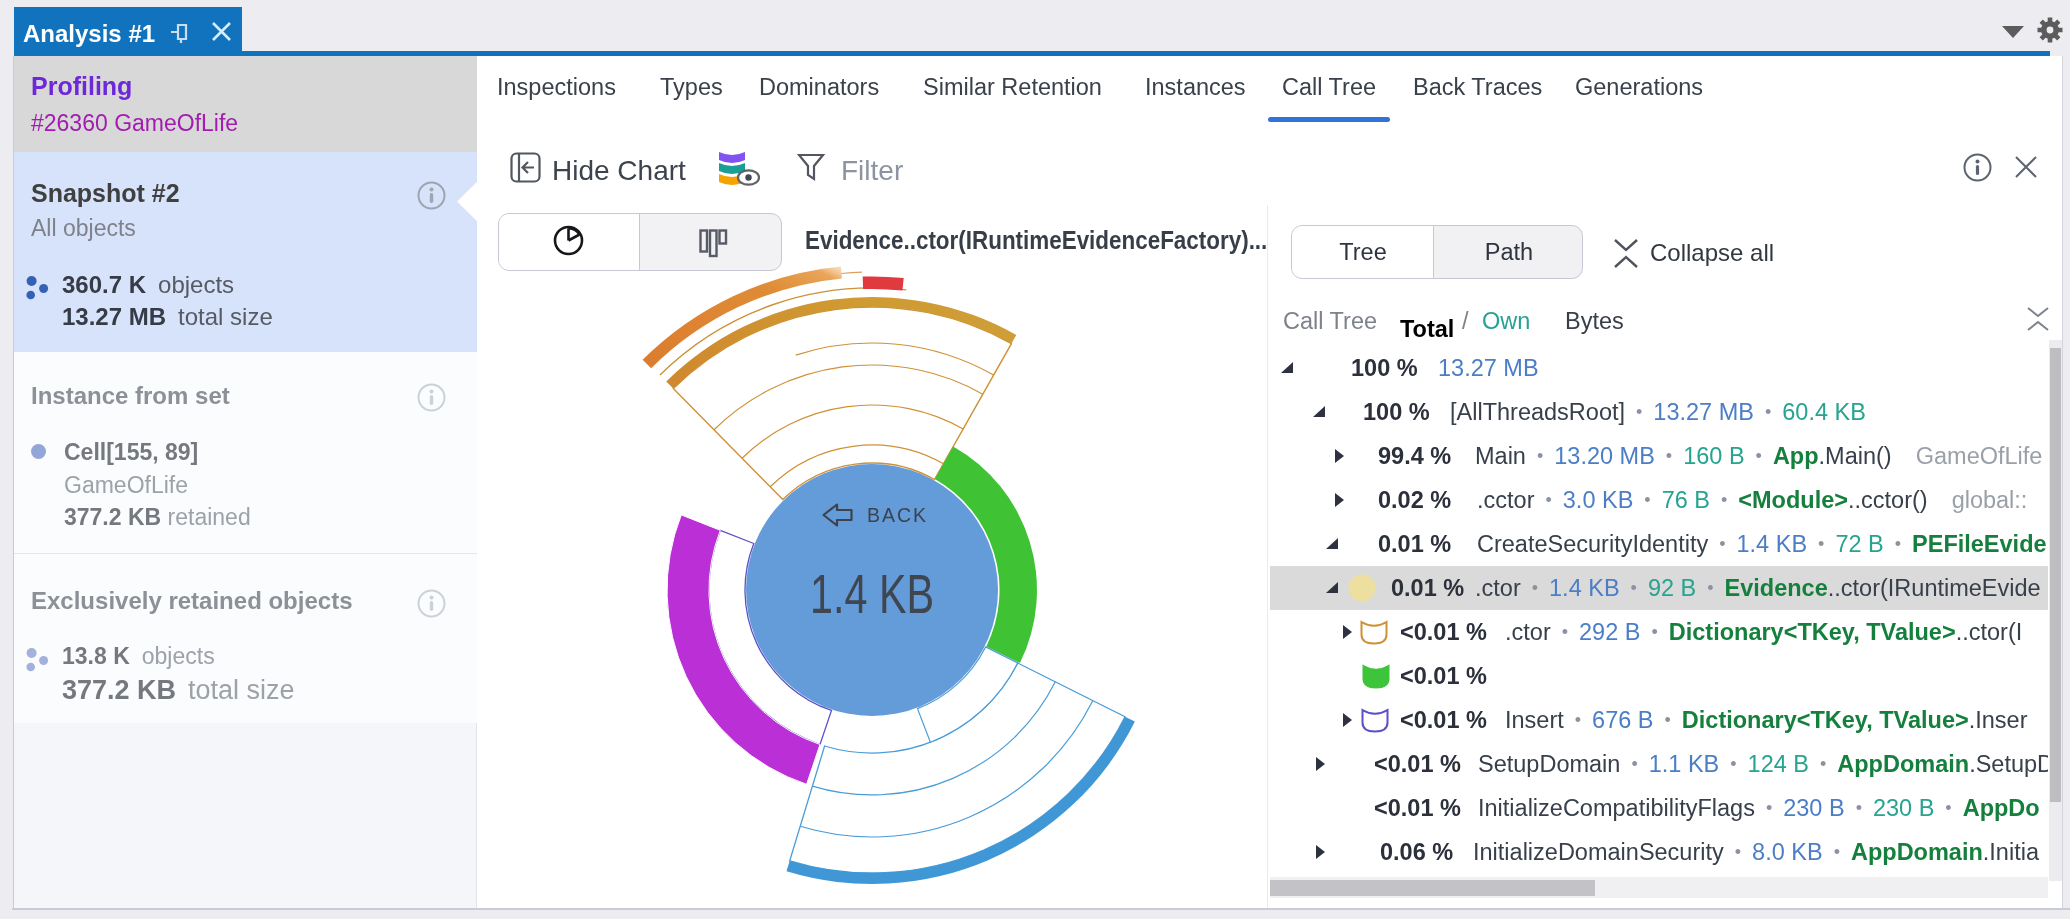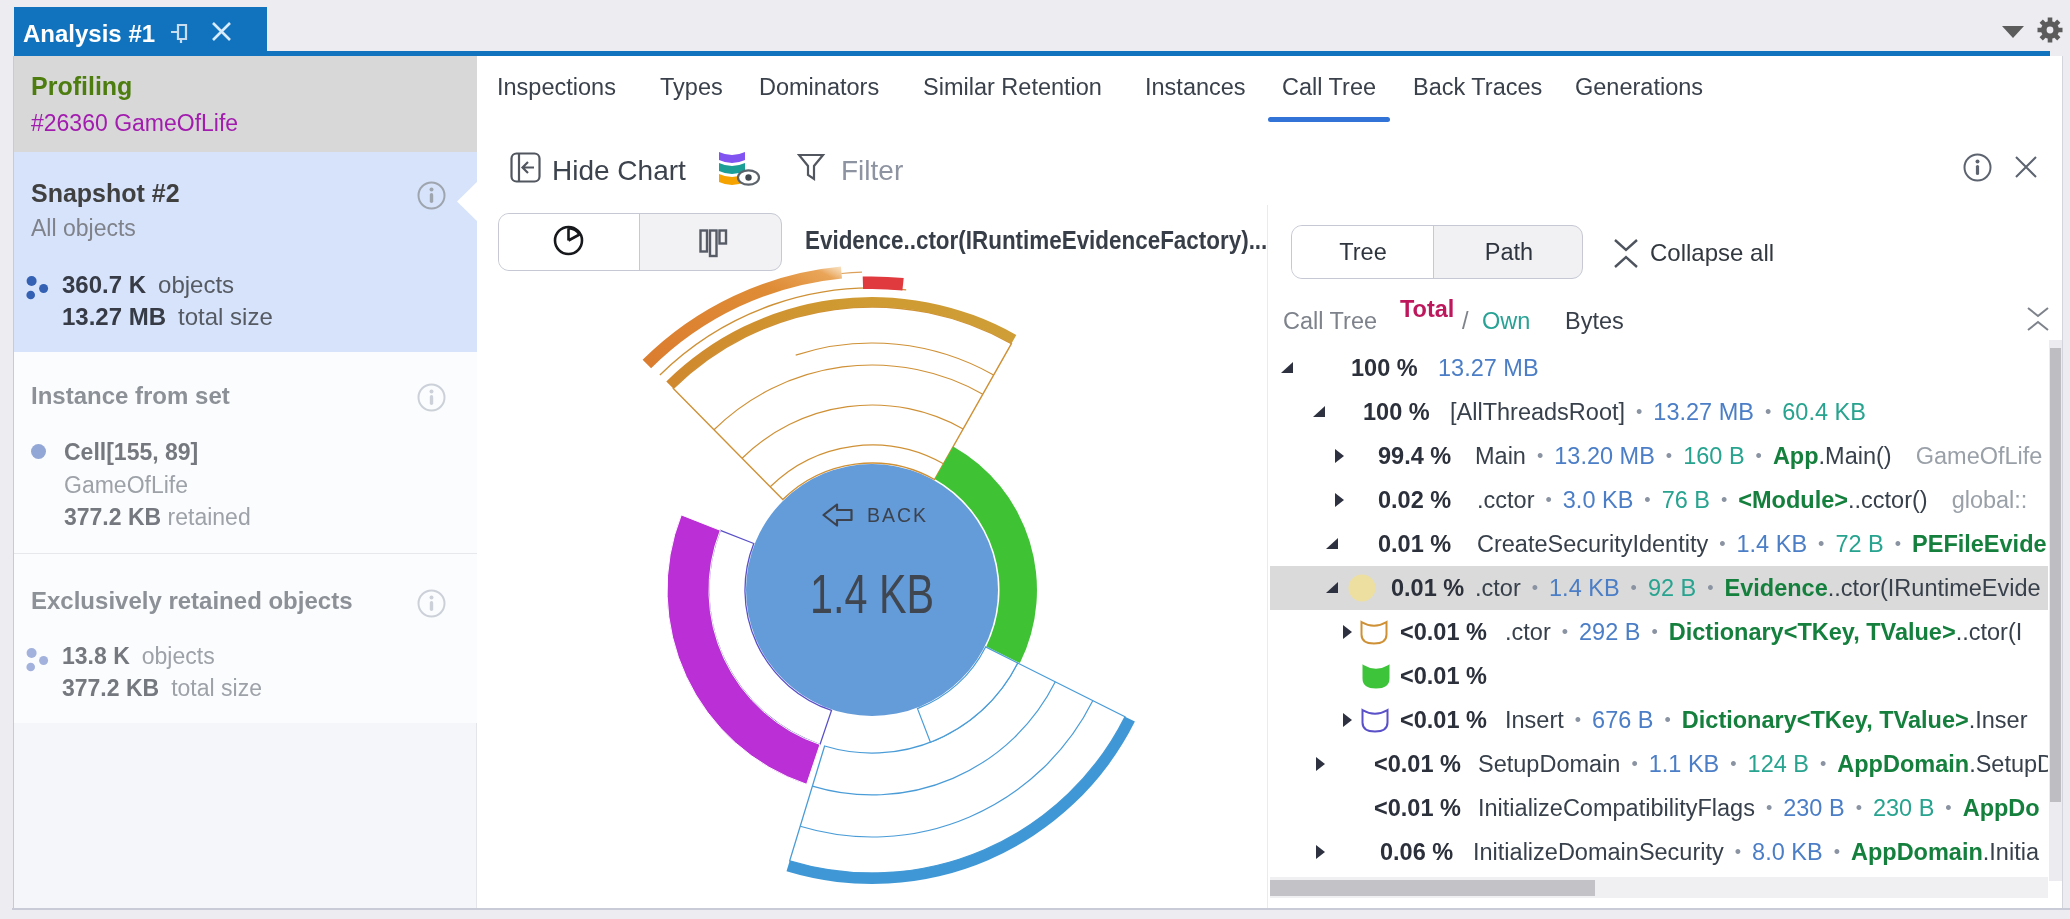--- a/index.html
+++ b/index.html
@@ -1,17 +1,17 @@
 <!DOCTYPE html>
 <html><head><meta charset="utf-8"><style>
 * { margin:0; padding:0; box-sizing:border-box; }
 html,body { width:2070px; height:919px; background:#ececf1; font-family:"Liberation Sans",sans-serif; overflow:hidden; position:relative; }
 .abs { position:absolute; }
 
-#tab { position:absolute; left:14px; top:7px; width:253px; height:49px; background:#1173bd; color:#fff; }
+#tab { position:absolute; left:14px; top:7px; width:228px; height:49px; background:#1173bd; color:#fff; }
 #tab .ttl { position:absolute; left:9px; top:13px; font-size:24px; font-weight:bold; color:#fff; }
 #bluestrip { position:absolute; left:14px; top:51px; width:2036px; height:5px; background:#1173bd; }
 
 #frame { position:absolute; left:13px; top:56px; width:2049px; height:854px; background:#fff; border-left:1px solid #c8cad4; }
 #bottomline { position:absolute; left:12px; top:908px; width:2058px; height:2px; background:#c9cbd6; }
 #rightstrip { position:absolute; left:2062px; top:56px; width:8px; height:852px; background:#ededf1; border-left:1px solid #d3d5dd; }
 
 #sb { position:absolute; left:14px; top:56px; width:463px; height:852px; border-right:1px solid #e3e5ea; background:#f5f6f9; }
 .sbsec { position:absolute; left:0; width:463px; }
 #sb .hd { font-size:25px; font-weight:bold; color:#404040; }
@@ -57,21 +57,21 @@
       </g>
 </g>
     <circle cx="14" cy="14" r="3.4" fill="#ececf1"></circle>
   </svg>
 
 <div id="frame"></div>
 <div id="rightstrip"></div>
 
 <div id="sb">
  <div class="sbsec" style="top:0;height:96px;background:#d8d8d8">
-   <div class="hd" style="position:absolute;left:17px;top:16px;color:#4d7c0f">Profiling</div>
+   <div class="hd" style="position:absolute;left:17px;top:16px;color:#6d28d9">Profiling</div>
    <div class="sub" style="position:absolute;left:17px;top:54px;color:#a21caf">#26360 GameOfLife</div>
  </div>
  <div class="sbsec" style="top:96px;height:200px;background:#d6e3fa;clip-path:polygon(0 0,100% 0,100% 30px,445px 49px,100% 69px,100% 100%,0 100%)">
    <div class="hd" style="position:absolute;left:17px;top:27px">Snapshot #2</div>
    <div class="sub" style="position:absolute;left:17px;top:63px">All objects</div>
    <svg class="abs" style="left:10px;top:120px" width="30" height="30" fill="#3461b4">
         <circle cx="7.6" cy="9" r="5"></circle>
         <circle cx="19.6" cy="16.5" r="4.5"></circle>
         <circle cx="6.7" cy="23" r="4.3"></circle>
       </svg>
@@ -104,21 +104,21 @@
         <circle cx="14.5" cy="14.5" r="13" fill="none" stroke="#ccd1d9" stroke-width="2"></circle>
         <circle cx="14.5" cy="8.5" r="2" fill="#ccd1d9"></circle>
         <rect x="12.8" y="12" width="3.4" height="10" rx="1.7" fill="#ccd1d9"></rect>
       </svg>
    <svg class="abs" style="left:10px;top:90px" width="30" height="30" fill="#a3b2dc">
         <circle cx="7.6" cy="9" r="5"></circle>
         <circle cx="19.6" cy="16.5" r="4.5"></circle>
         <circle cx="6.7" cy="23" r="4.3"></circle>
       </svg>
    <div style="position:absolute;left:48px;top:89px;font-size:23px;color:#9da1a8"><b style="color:#75787e">13.8 K</b><span style="display:inline-block;width:12px"></span>objects</div>
-   <div style="position:absolute;left:48px;top:121px;font-size:23px;color:#9da1a8"><b style="color:#75787e">377.2 KB</b><span style="display:inline-block;width:12px"></span>total size</div>
+   <div style="position:absolute;left:48px;top:121px;font-size:27px;color:#9da1a8"><b style="color:#75787e">377.2 KB</b><span style="display:inline-block;width:12px"></span>total size</div>
  </div>
 </div>
 
 <svg class="abs" style="left:457px;top:181px" width="21" height="41">
     <polygon points="21,0 0,20.5 21,41" fill="#ffffff"></polygon>
   </svg>
 
 <span class="mtab" style="left:497px">Inspections</span>
 <span class="mtab" style="left:660px">Types</span>
 <span class="mtab" style="left:759px">Dominators</span>
@@ -214,21 +214,21 @@
   <div style="position:absolute;left:0;top:0;width:142px;height:54px;background:#fff;border-right:1px solid #c6c9d4"></div>
   <div style="position:absolute;left:0;top:13px;width:142px;text-align:center;font-size:23.5px;color:#2f353e">Tree</div>
   <div style="position:absolute;left:142px;top:13px;width:150px;text-align:center;font-size:23.5px;color:#2f353e">Path</div>
 </div>
 <svg class="abs" style="left:1612px;top:238px" width="28" height="31">
     <path d="M3 2 L14 12 L25 2 M3 29 L14 19 L25 29" fill="none" stroke="#4e545e" stroke-width="2.4"></path>
   </svg>
 <span class="abs" style="left:1650px;top:239px;font-size:24px;color:#32383f">Collapse all</span>
 
 <span class="abs" style="left:1283px;top:308px;font-size:23.5px;color:#7d828b">Call Tree</span>
-<span class="abs" style="left:1400px;top:296px;font-size:23.5px;font-weight:bold;color:#be185d">Total</span>
+<span class="abs" style="left:1400px;top:316px;font-size:23.5px;font-weight:bold;color:#000000">Total</span>
 <span class="abs" style="left:1462px;top:308px;font-size:23.5px;color:#7d828b">/</span>
 <span class="abs" style="left:1482px;top:308px;font-size:23.5px;font-weight:normal;color:#28a295">Own</span>
 <span class="abs" style="left:1565px;top:308px;font-size:23.5px;color:#383f49">Bytes</span>
 <svg class="abs" style="left:2026px;top:306px" width="24" height="26">
     <path d="M2 2 L12 10 L22 2 M2 24 L12 16 L22 24" fill="none" stroke="#7d828b" stroke-width="2"></path>
   </svg>
 
 <div id="tree">
 <div class="row">
       <svg class="g" style="left:10px;top:15px" width="14" height="13">

